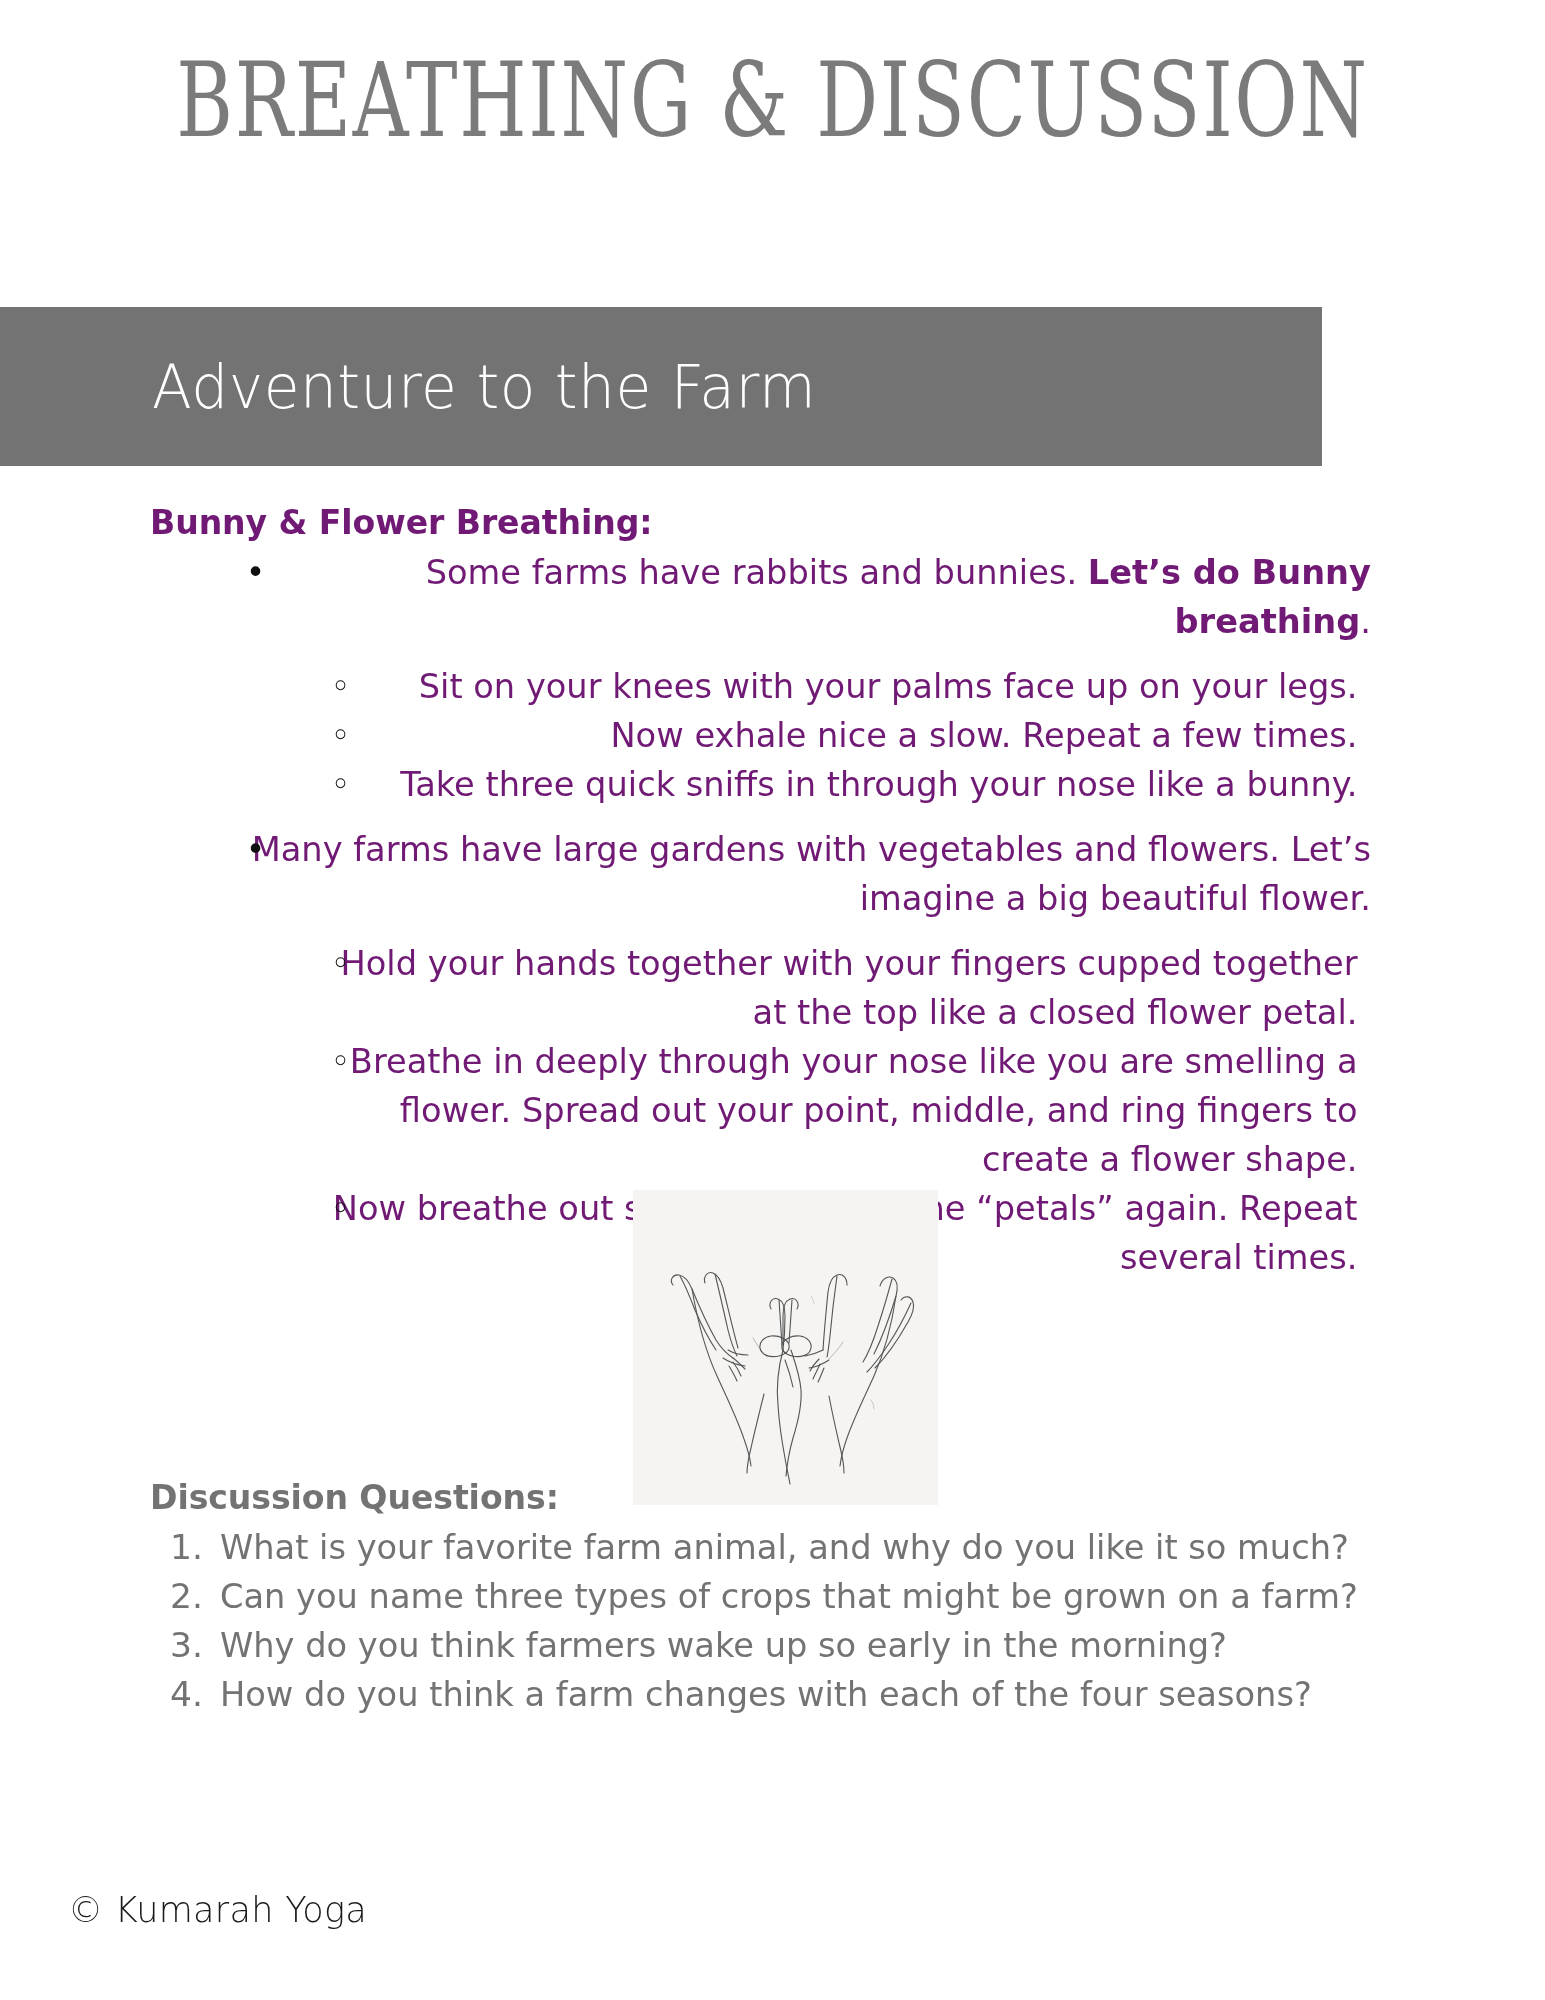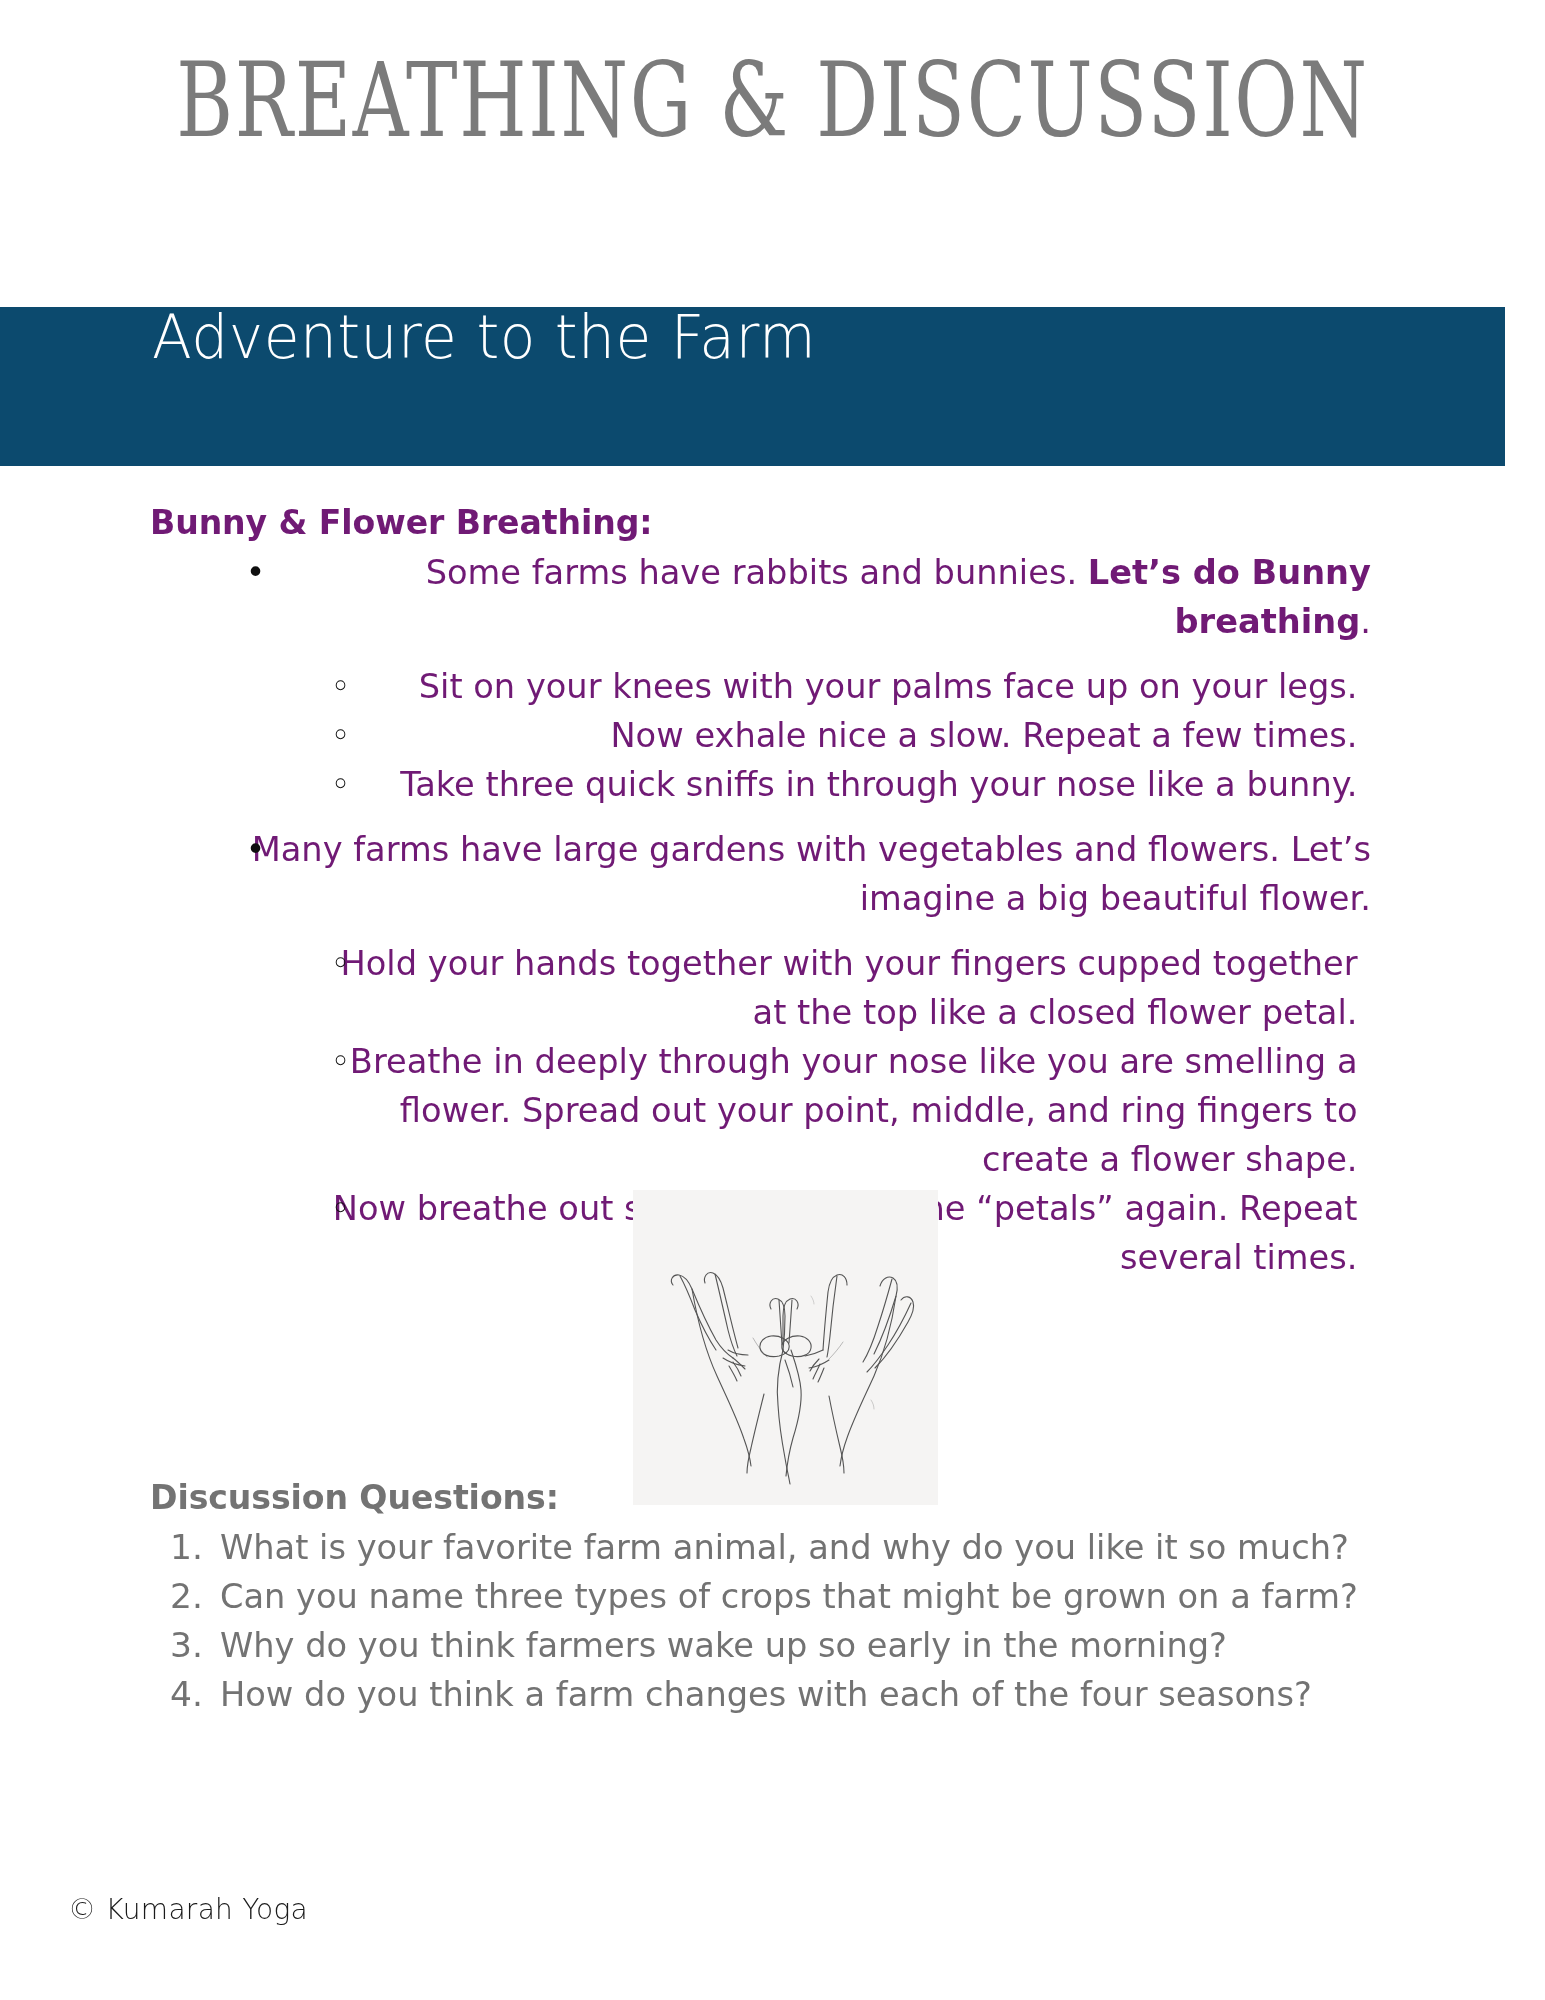--- a/index.html
+++ b/index.html
@@ -40,25 +40,25 @@
     transform: scaleX(0.84) scaleY(1.12);
     transform-origin: 50% 0%;
     white-space: nowrap;
   }
 
   
   .banner {
     position: absolute;
     left: 0;
     top: 307px;
-    width: 1505px;
+    width: 1322px;
     height: 159px;
-    background: #0c4a6e;
+    background: #737373;
     display: flex;
-    align-items: flex-start;
+    align-items: center;
   }
   .banner-title {
     margin-left: 152px;
     color: #ffffff;
     font-family: "DejaVu Sans", sans-serif;
     font-weight: 300;
     font-size: 60px;
     letter-spacing: 0.5px;
     line-height: 1;
     transform: scaleX(0.97);
@@ -188,21 +188,21 @@
   }
 
   
   .footer {
     position: absolute;
     left: 68px;
     top: 1893px;
     color: #1a1a1a;
     font-family: "DejaVu Sans", sans-serif;
     font-weight: 300;
-    font-size: 28px;
+    font-size: 35px;
     letter-spacing: 0.3px;
     line-height: 34px;
   }
 </style>
 </head>
 <body>
 
 <div class="page">
 
   <div class="doc-title">BREATHING &amp; DISCUSSION</div>

